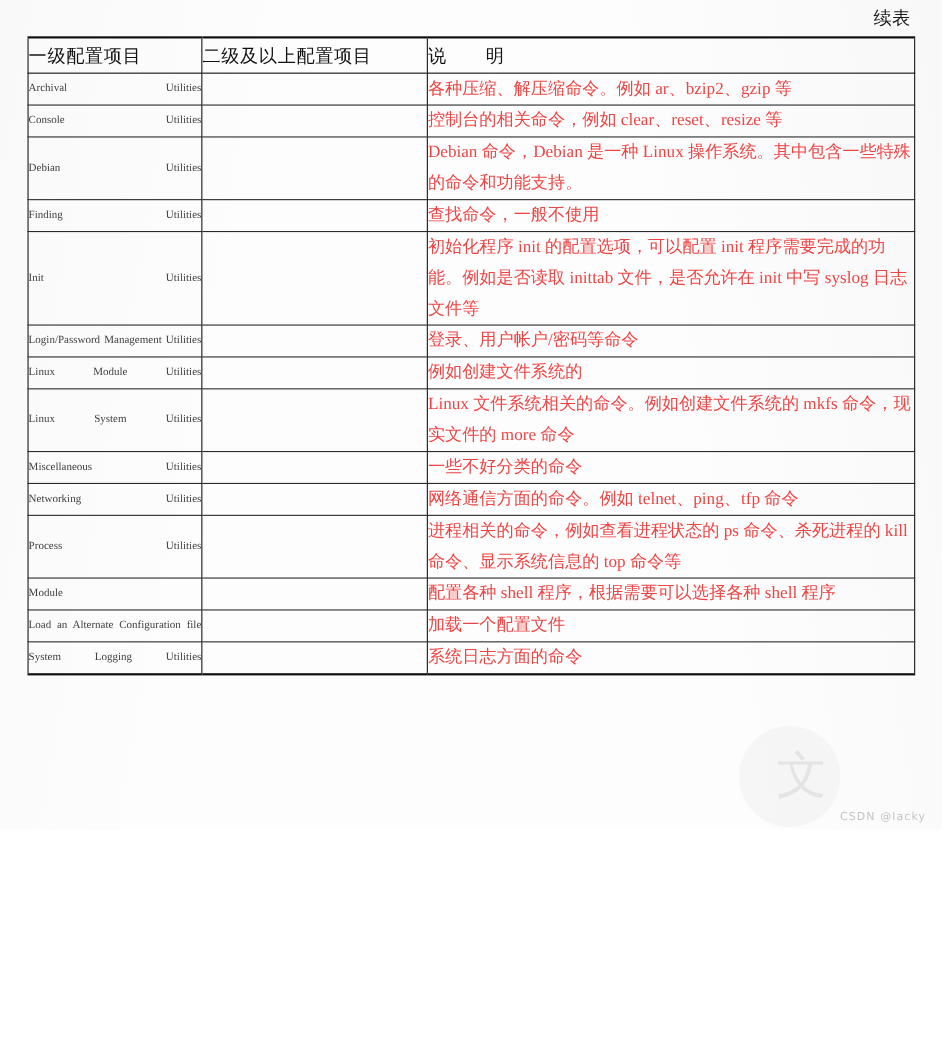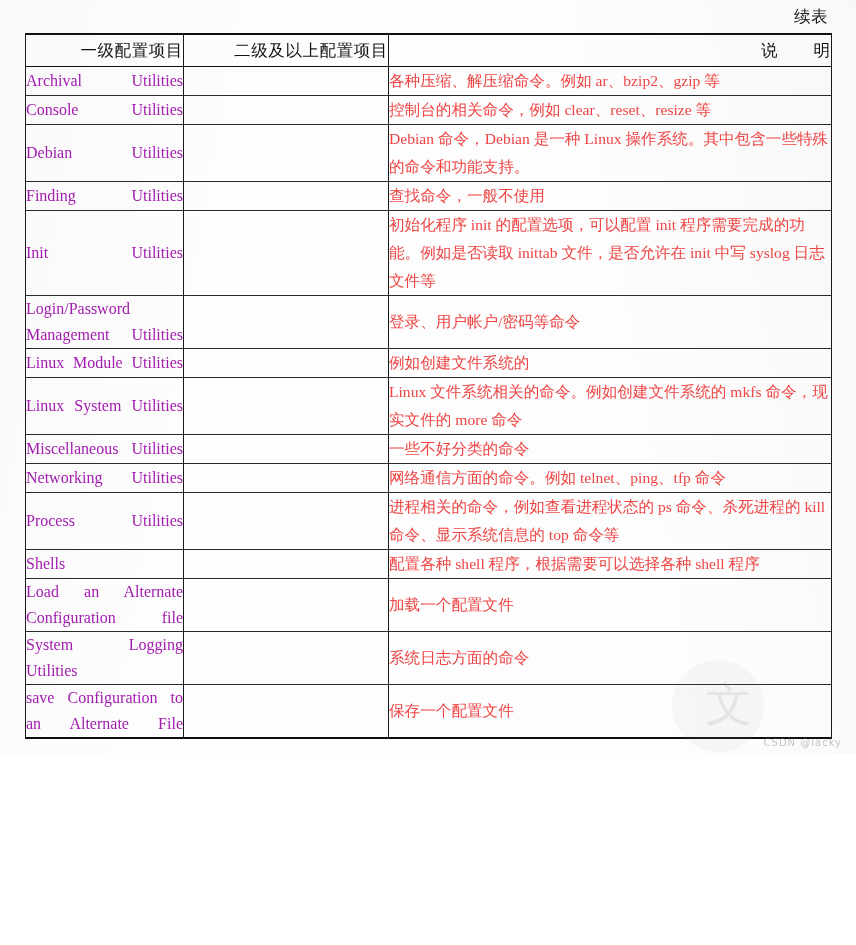--- a/index.html
+++ b/index.html
@@ -69,39 +69,39 @@
   
   table.main thead th {
     border-top: 2.6px solid #101010;
     border-bottom: 1.6px solid #101010;
   }
   table.main tbody tr:last-child td {
     border-bottom: 2.6px solid #101010;
   }
 
   .hdr {
-    text-align: right;
+    text-align: left;
     font-size: 16.5px;
     font-family: "DejaVu Sans", "Liberation Sans", sans-serif;
     font-weight: 400;
     letter-spacing: 0.6px;
     height: 31px;
     line-height: 31px;
     color: #121212;
   }
   .hdr.wide { letter-spacing: 1px; }
 
   .cell-l {
-    font-size: 16px;
+    font-size: 10px;
     line-height: 26px;
     padding: 5px 9px 5px 10px;
     text-align: justify;
     text-align-last: justify;
     hyphens: none;
-    color: #a21caf;
+    color: #404040;
   }
   
   .cell-l.nojust {
     text-align: left;
     text-align-last: left;
   }
 
   .cell-m { }
 
   .cell-d {
@@ -216,38 +216,33 @@
           <td class="cell-l">Networking Utilities</td>
           <td class="cell-m"></td>
           <td class="cell-d">网络通信方面的命令。例如 telnet、ping、tfp 命令</td>
         </tr>
         <tr>
           <td class="cell-l">Process Utilities</td>
           <td class="cell-m"></td>
           <td class="cell-d">进程相关的命令，例如查看进程状态的 ps 命令、杀死进程的 kill 命令、显示系统信息的 top 命令等</td>
         </tr>
         <tr>
-          <td class="cell-l nojust">Shells</td>
+          <td class="cell-l nojust">Module</td>
           <td class="cell-m"></td>
           <td class="cell-d">配置各种 shell 程序，根据需要可以选择各种 shell 程序</td>
         </tr>
         <tr>
           <td class="cell-l">Load an Alternate Configuration file</td>
           <td class="cell-m"></td>
           <td class="cell-d">加载一个配置文件</td>
         </tr>
         <tr>
           <td class="cell-l">System Logging Utilities</td>
           <td class="cell-m"></td>
           <td class="cell-d">系统日志方面的命令</td>
-        </tr>
-        <tr>
-          <td class="cell-l">save Configuration to an Alternate File</td>
-          <td class="cell-m"></td>
-          <td class="cell-d">保存一个配置文件</td>
         </tr>
       </tbody>
   </table>
 
   <div class="wm-mark"></div>
   <div class="wm-glyph">文</div>
   <div class="wm-text">CSDN @lacky</div>
 </div>
 
 </body></html>

